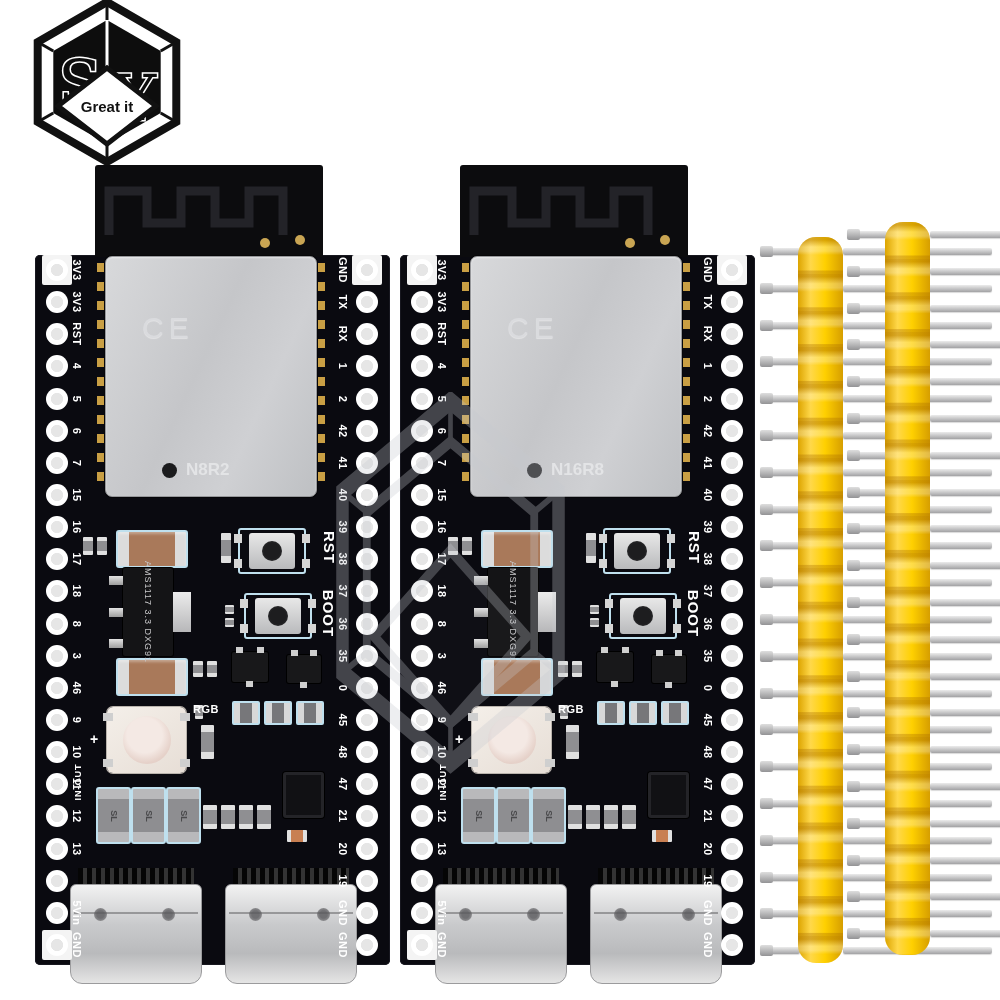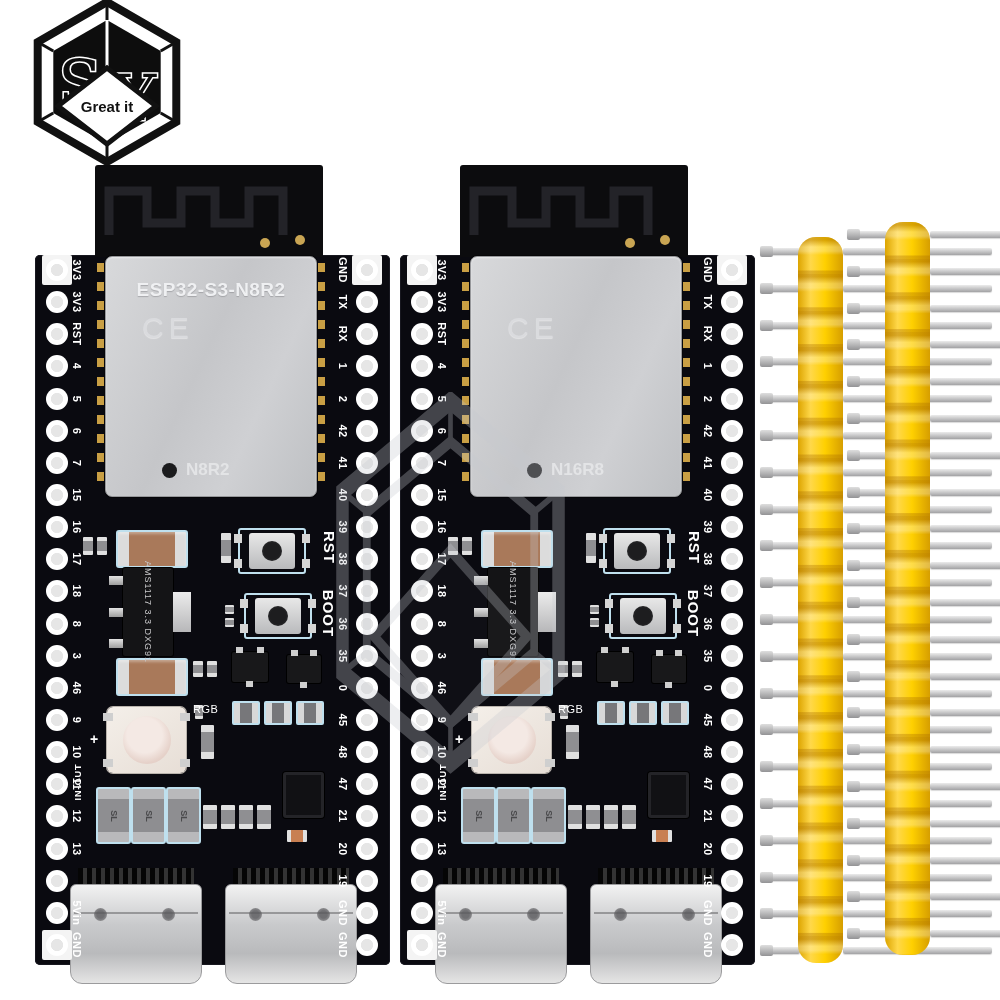--- a/index.html
+++ b/index.html
@@ -63,21 +63,21 @@
   .sp{position:absolute;background:linear-gradient(180deg,#e0e0e0 0 22%,#8f8f92 22% 78%,#e0e0e0 78%);border-radius:1px;}
   .sph{position:absolute;background:linear-gradient(90deg,#e0e0e0 0 22%,#8f8f92 22% 78%,#e0e0e0 78%);border-radius:1px;}
   .spb{position:absolute;border:2px solid #bfe0ee;border-radius:2px;
        background:linear-gradient(90deg,#d8d8d8 0 25%,#77777a 25% 75%,#d8d8d8 75%);}
   .rgbled{position:absolute;left:72px;top:542px;width:79px;height:66px;border-radius:6px;
           background:linear-gradient(145deg,#f4efe9,#e7ded6);box-shadow:0 0 0 1px #b9b3ac;}
   .rgbled .lens{position:absolute;left:50%;top:50%;width:48px;height:48px;margin:-24px;border-radius:50%;
           background:radial-gradient(circle at 45% 40%,#f4e9e4 0 45%,#e6d2ca 70%,#dec4bc);}
   .rgbled .cp{position:absolute;width:10px;height:8px;background:#cfcfcf;}
   .plus{position:absolute;color:#fff;font-size:14px;font-weight:700;}
-  .slabel{position:absolute;color:#fff;font-size:11px;font-weight:400;letter-spacing:.5px;}
+  .slabel{position:absolute;color:#fff;font-size:11px;font-weight:700;letter-spacing:.5px;}
   .inout{position:absolute;color:#fff;font-size:9px;font-weight:700;transform:rotate(-90deg);letter-spacing:1px;}
   .slpart{position:absolute;width:31px;height:53px;border:2px solid #bfe0ee;border-radius:3px;
           background:linear-gradient(180deg,#b9b9bb 0 18%,#8e8e91 18% 82%,#b9b9bb 82%);}
   .slpart span{position:absolute;left:50%;top:50%;transform:translate(-50%,-50%) rotate(90deg);
           font-size:9px;color:#4a4a4c;font-weight:700;}
   .qfn{position:absolute;left:248px;top:607px;width:41px;height:46px;background:#111114;border-radius:3px;
        box-shadow:0 0 0 1px #000,inset 0 0 0 3px rgba(72,72,78,.35);}
   .usb{position:absolute;width:132px;height:116px;}
   .usb .upins{position:absolute;left:8px;right:8px;top:0;height:20px;
         background:repeating-linear-gradient(90deg,#050505 0 5px,#333 5px 9px);}
@@ -127,21 +127,20 @@
   <div class="antenna">
         <svg class="ant-svg" viewBox="0 0 228 92">
   <path d="M 14 70 V 26 H 52 V 58 H 86 V 26 H 120 V 58 H 154 V 26 H 188 V 70" fill="none" stroke="#232328" stroke-width="9"></path>
   <circle cx="170" cy="78" r="5" fill="#c9a553"></circle>
           <circle cx="205" cy="75" r="5" fill="#c9a553"></circle>
         </svg>
       </div>
   <div class="module">
     <div class="cast l"></div>
     <div class="cast r"></div>
-    <div class="mtitle">ESP32-S3-N8R2</div>
     <div class="ce">CE</div>
     <div class="variant">
       <span class="vdot"></span>
       <span>N8R2</span>
     </div>
   </div>
   <div class="cap" style="left:81px;top:365px"></div>
   <div class="cap" style="left:81px;top:493px"></div>
   <div class="sp" style="left:48px;top:372px;width:10px;height:18px"></div>
   <div class="sp" style="left:62px;top:372px;width:10px;height:18px"></div>

